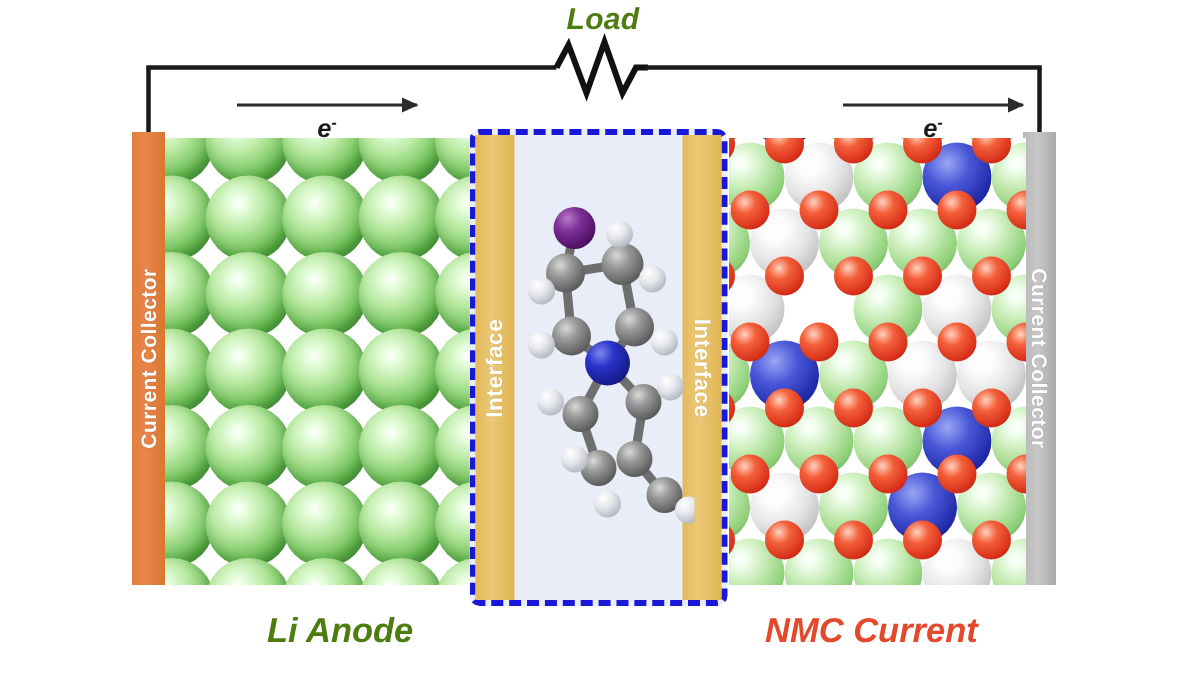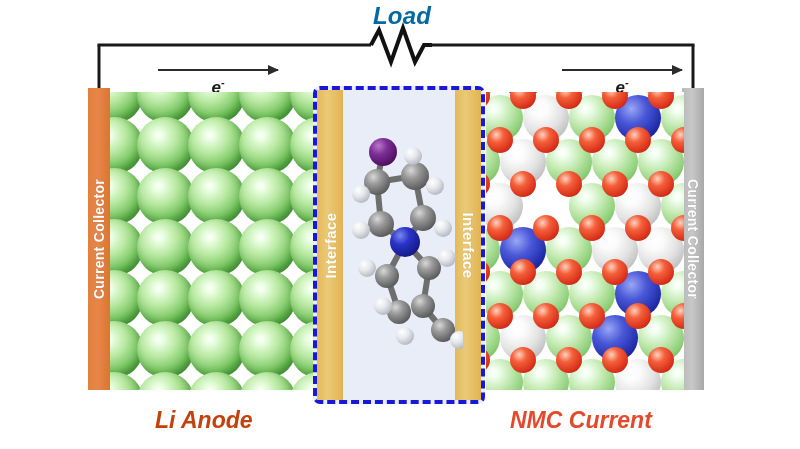--- a/index.html
+++ b/index.html
@@ -11,21 +11,21 @@
     position:relative;
   }
   #stage{position:absolute;left:0;top:0;width:800px;height:449px;}
 
   
   .circuit{position:absolute;left:0;top:0;width:800px;height:449px;pointer-events:none;}
 
   .load-label{
     position:absolute;left:352px;top:2px;width:100px;
     text-align:center;
-    font-size:24px;font-weight:bold;font-style:italic;color:#0369a1;
+    font-size:20px;font-weight:bold;font-style:italic;color:#4d7c0f;
     letter-spacing:0.2px;
   }
 
   
   .earrow{position:absolute;}
   .earrow .line{position:absolute;left:0;top:0;height:0;border-top:2px solid #2b2b2b;width:100%;}
   .earrow .head{position:absolute;right:-1px;top:-4px;width:0;height:0;
     border-top:5px solid transparent;border-bottom:5px solid transparent;border-left:11px solid #2b2b2b;}
   .elabel{
     position:absolute;font-size:17px;font-weight:bold;font-style:italic;color:#1a1a1a;
@@ -103,21 +103,21 @@
   .ox{
     position:absolute;border-radius:50%;
     background:radial-gradient(circle at 36% 30%, #ffd2c0 0%, #f4603a 30%, #d8301a 70%, #9c1c0c 100%);
   }
 
   
   .caption{
     position:absolute;font-size:23px;font-weight:bold;font-style:italic;
     white-space:nowrap;
   }
-  #caption-anode{left:155px;top:407px;color:#c2410c;}
+  #caption-anode{left:178px;top:407px;color:#4d7c0f;}
   #caption-cathode{left:510px;top:407px;color:#e3492c;}
 </style>
 </head>
 <body>
 
 <div id="stage">
 
   <svg class="circuit" viewBox="0 0 800 449" width="800" height="449">
 
     <path d="M99,45 L99,92" stroke="#1a1a1a" stroke-width="3" fill="none"></path>

